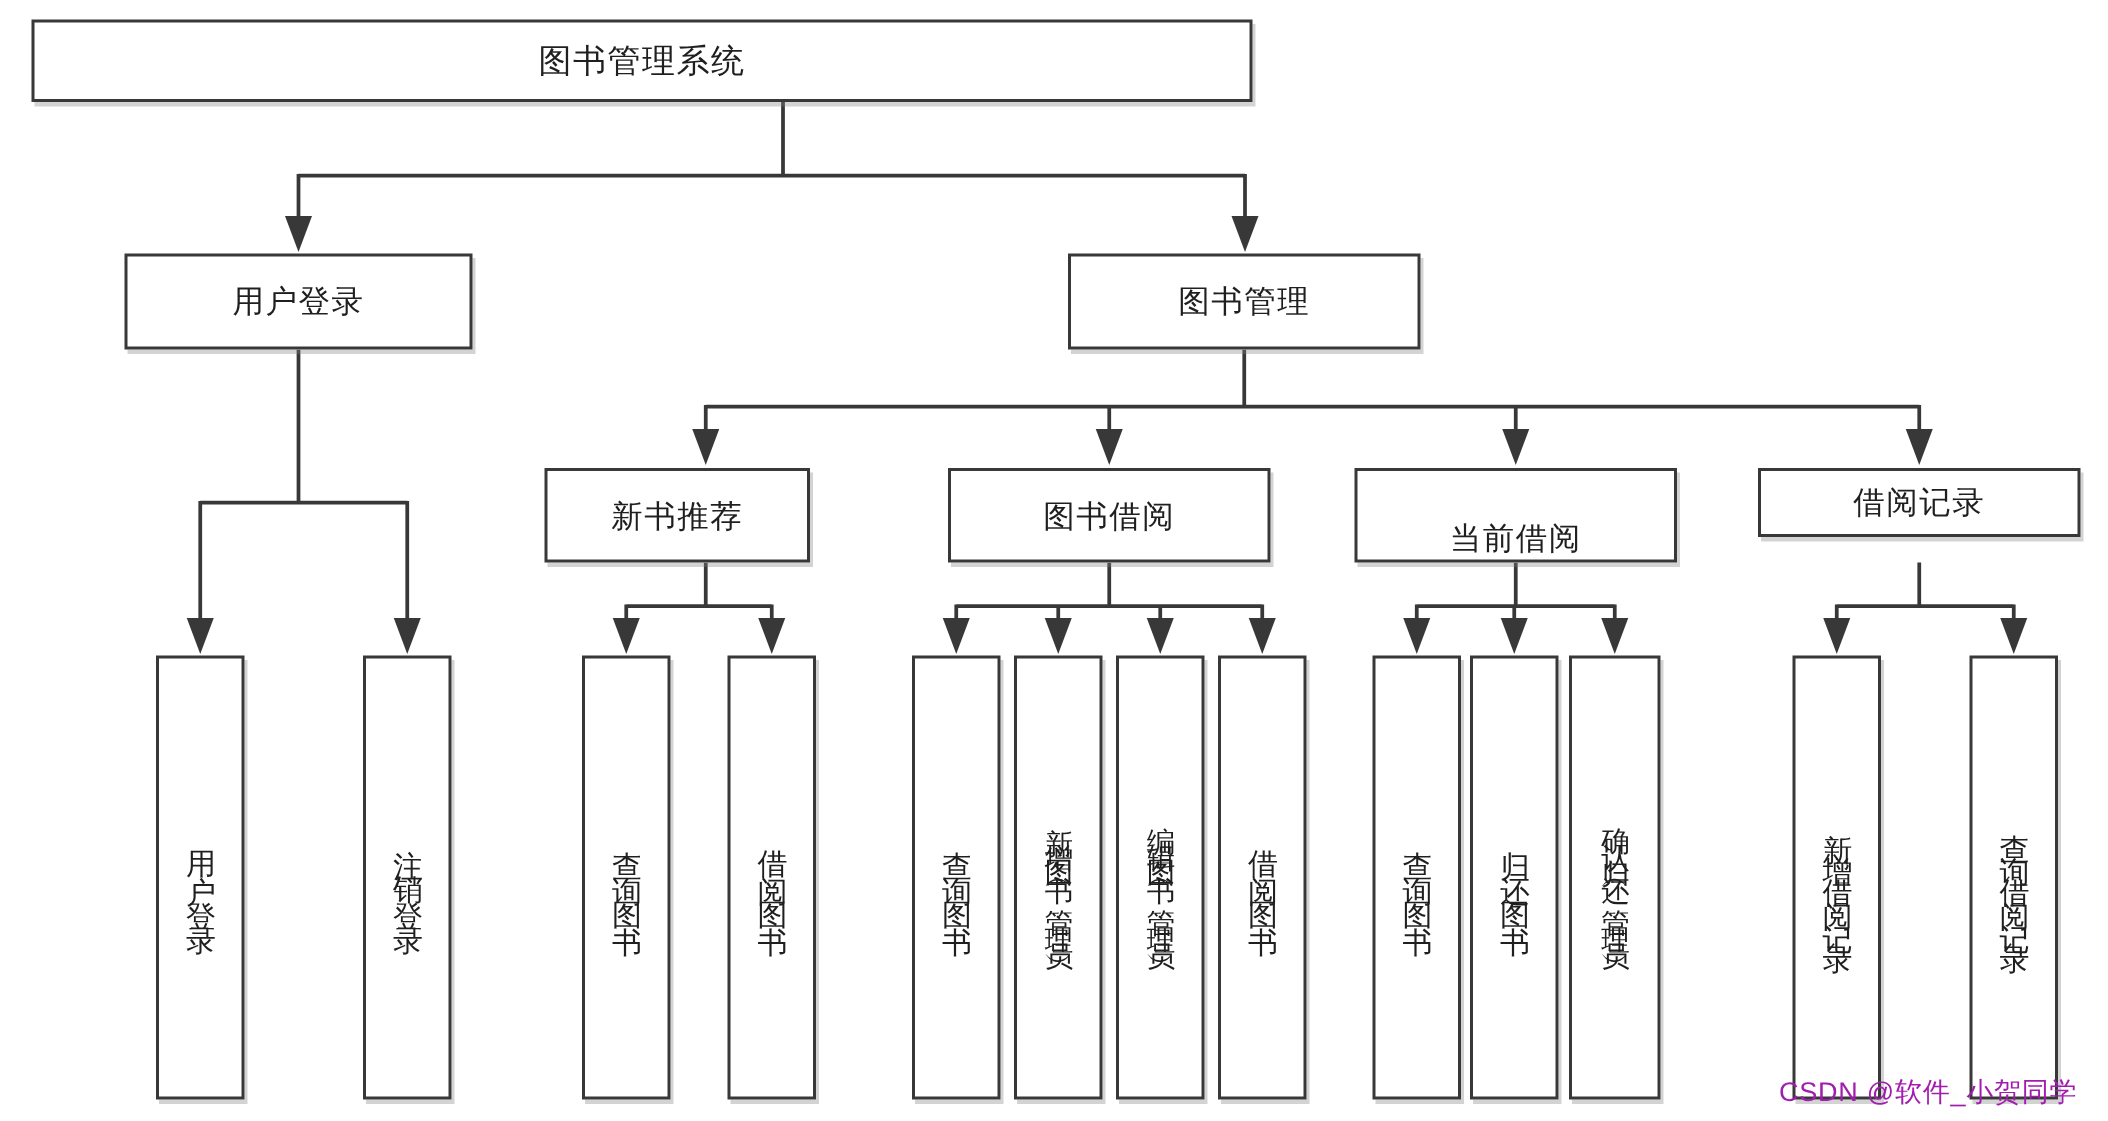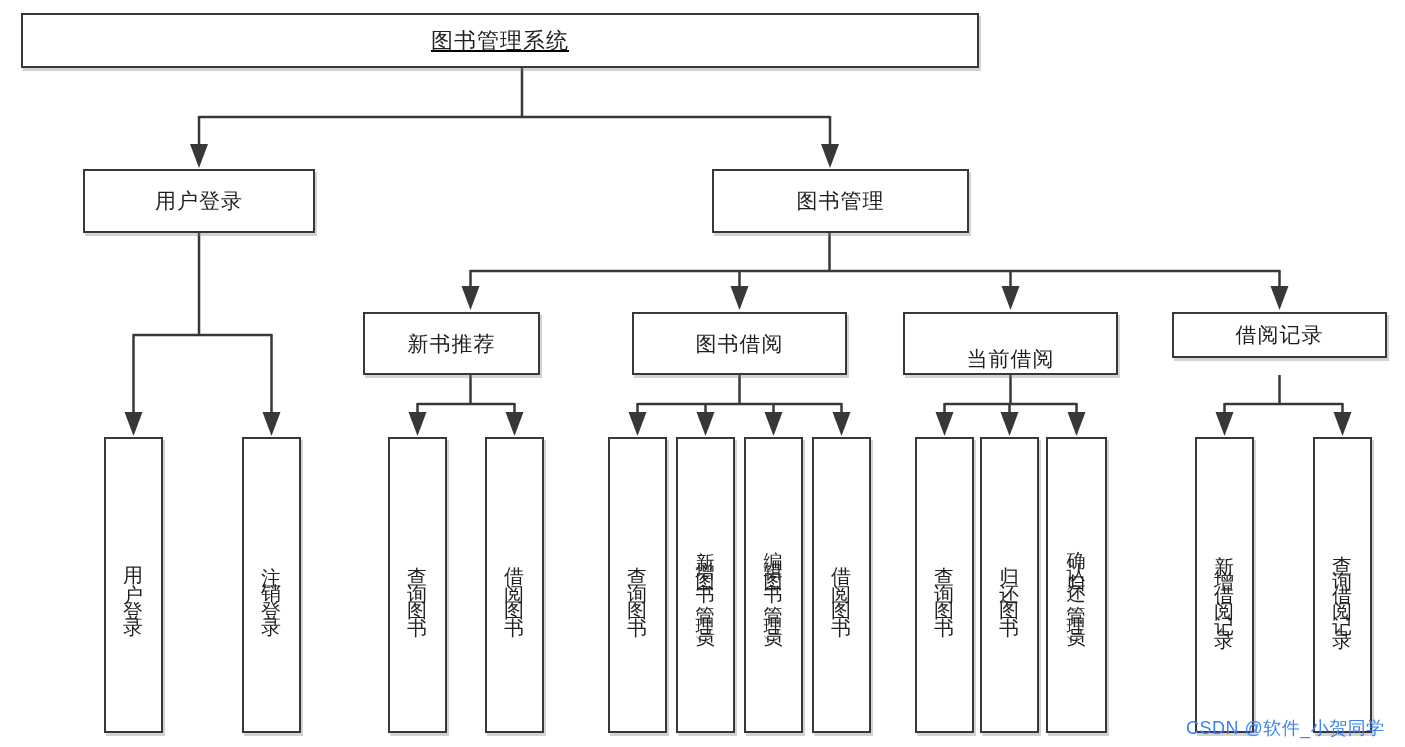--- a/index.html
+++ b/index.html
@@ -30,21 +30,21 @@
     white-space:nowrap;
   }
   .chars4{letter-spacing:17px;}
   .chars6{letter-spacing:15px;}
   .chars9{font-size:19px;letter-spacing:11px;}
   #connectors{position:absolute;left:0;top:0;pointer-events:none;}
   #connectors path{stroke:#383838;stroke-width:2.5;fill:none;}
   #connectors polygon{fill:#383838;stroke:none;}
   .watermark{
     position:absolute;left:1186px;top:716px;
-    font-size:18px;color:#3b82f6;white-space:nowrap;
+    font-size:18px;color:#a21caf;white-space:nowrap;
     letter-spacing:0.5px;
   }
 </style>
 </head>
 <body>
 
 <div id="stage">
 
   <svg id="connectors" width="1405" height="747" viewBox="0 0 1405 747">
     <path d="M522 68 V117 M199 117 H830 M199 116 V146 M830 116 V146"></path>
@@ -70,28 +70,28 @@
       <polygon points="764.5,412 782.5,412 773.5,436"></polygon>
       <polygon points="832.5,412 850.5,412 841.5,436"></polygon>
       <polygon points="935.5,412 953.5,412 944.5,436"></polygon>
       <polygon points="1000.5,412 1018.5,412 1009.5,436"></polygon>
       <polygon points="1067.5,412 1085.5,412 1076.5,436"></polygon>
       <polygon points="1215.5,412 1233.5,412 1224.5,436"></polygon>
       <polygon points="1333.5,412 1351.5,412 1342.5,436"></polygon>
     </g>
   </svg>
 
-  <div class="box" style="left:21px;top:13px;width:958px;height:55px;text-decoration:underline;">
+  <div class="box" style="left:21px;top:13px;width:814px;height:55px;">
     <span class="hlabel root-label">图书管理系统</span>
   </div>
 
   <div class="box" style="left:83px;top:169px;width:232px;height:64px;">
     <span class="hlabel">用户登录</span>
   </div>
-  <div class="box" style="left:712px;top:169px;width:257px;height:64px;">
+  <div class="box" style="left:712px;top:169px;width:235px;height:64px;">
     <span class="hlabel">图书管理</span>
   </div>
 
   <div class="box" style="left:363px;top:312px;width:177px;height:63px;">
     <span class="hlabel">新书推荐</span>
   </div>
   <div class="box" style="left:632px;top:312px;width:215px;height:63px;">
     <span class="hlabel">图书借阅</span>
   </div>
   <div class="box" style="left:903px;top:312px;width:215px;height:63px;align-items:flex-end;">

